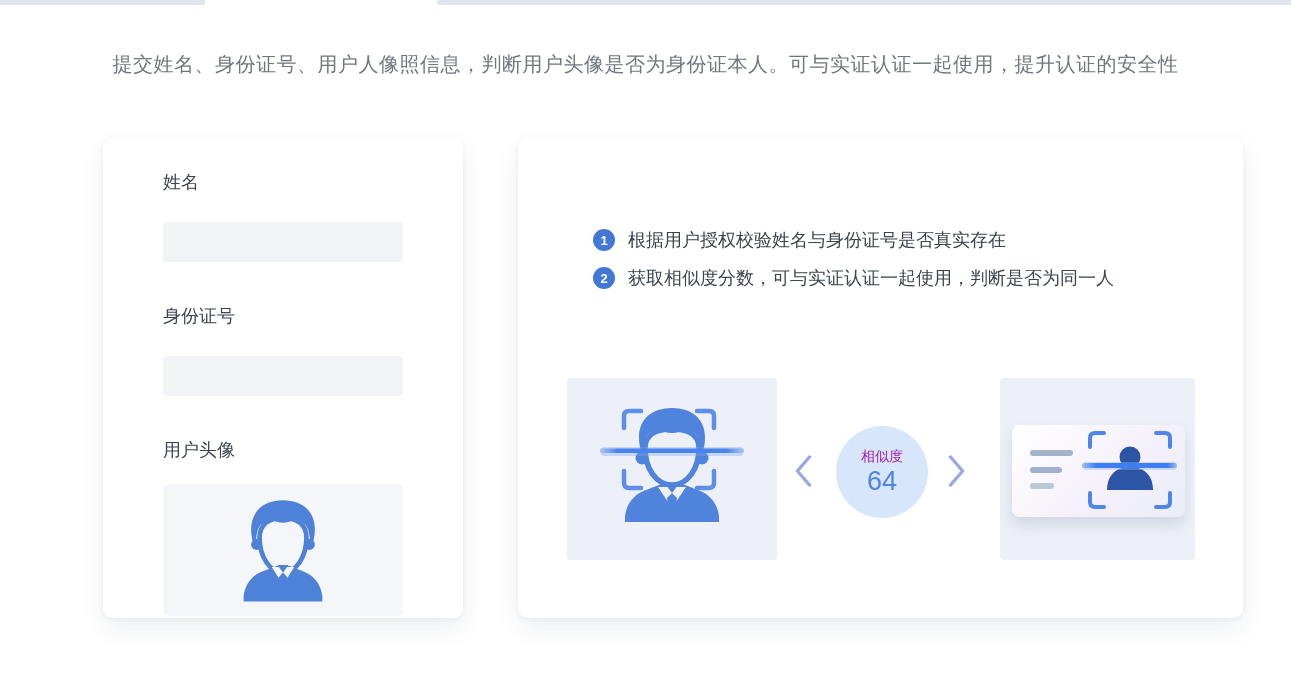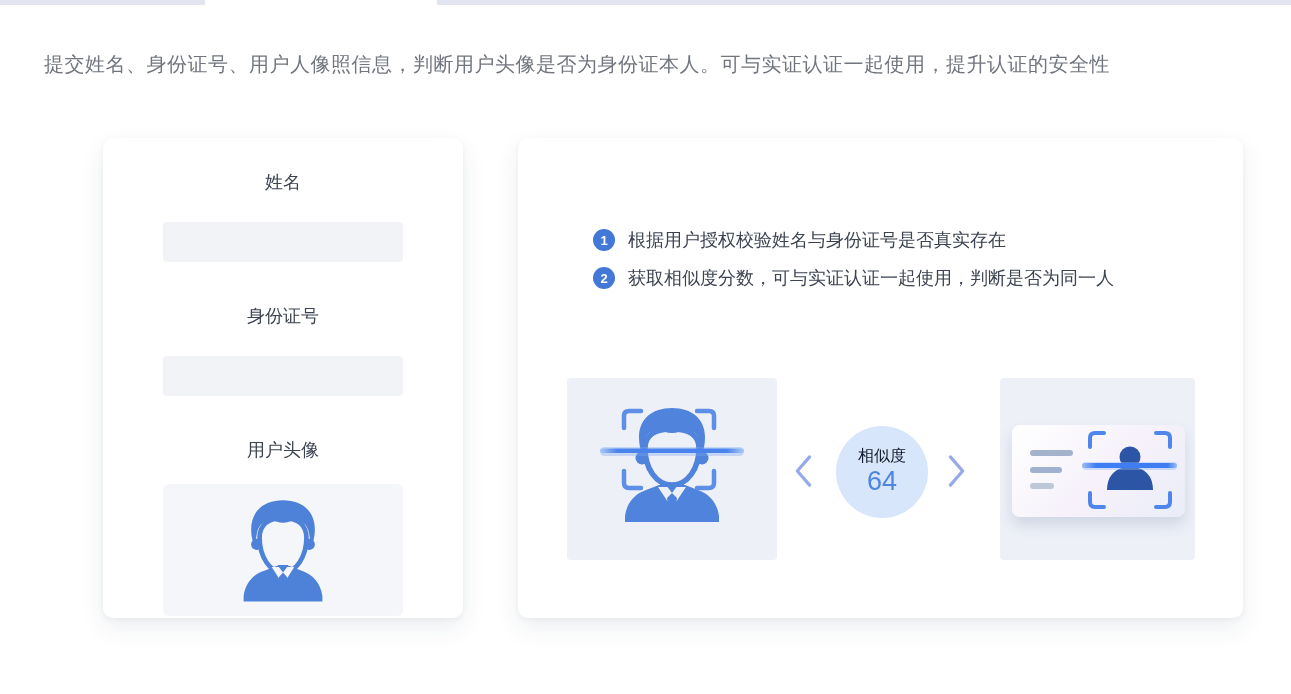--- a/index.html
+++ b/index.html
@@ -14,34 +14,34 @@
   
   .tab-strip { position:absolute; top:0; left:0; width:100%; height:5px; display:flex; }
   .tab-strip .seg { height:5px; }
   .seg-left   { width:205px; background:#e2e4ef; }
   .seg-active { width:232px; background:#ffffff; }
   .seg-right  { flex:1; background:#e2e4ef; }
 
   
   .desc {
     position:absolute; top:50px; left:0; width:100%;
-    text-align:left; font-size:20px; line-height:28px;
-    color:#70757e; letter-spacing:0.5px;padding-left:44px;
+    text-align:center; font-size:20px; line-height:28px;
+    color:#70757e; letter-spacing:0.5px;
   }
 
   
   .card {
     position:absolute; top:138px; background:#ffffff; border-radius:10px;
     box-shadow:0 2px 6px rgba(31,45,80,0.05), 0 10px 26px rgba(31,45,80,0.08);
   }
   .card-form { left:103px; width:360px; height:480px; padding:34px 60px 0 60px; }
   .card-info { left:518px; width:725px; height:480px; }
 
   
-  .field-label { display:block; font-size:18px; line-height:20px; color:#3c4350;text-align:center; }
+  .field-label { display:block; font-size:18px; line-height:20px; color:#3c4350; }
   .field-label.not-first { margin-top:44px; }
   .text-input {
     display:block; width:240px; height:40px; margin-top:30px;
     background:#f2f3f7; border:none; border-radius:4px; outline:none;
     padding:0 12px; font-size:15px; color:#333a45;
   }
   .avatar-box {
     width:240px; height:132px; margin-top:24px;
     background:#f5f6fa; border-radius:6px;
     display:flex; align-items:center; justify-content:center;
@@ -81,21 +81,21 @@
   .id-line1 { top:25px; width:43px; background:#a4b3cc; }
   .id-line2 { top:42px; width:32px; background:#9fb0d0; }
   .id-line3 { top:58px; width:24px; background:#bcc7d7; }
   .id-overlay { position:absolute; left:0; top:0; width:195px; height:182px; }
 
   .sim-circle {
     position:absolute; left:318px; top:288px; width:92px; height:92px;
     border-radius:50%; background:#d7e6fb;
     display:flex; flex-direction:column; align-items:center; justify-content:center;
   }
-  .sim-label { font-size:16px; line-height:16px; color:#0f172a; }
+  .sim-label { font-size:14px; line-height:16px; color:#a21caf; }
   .sim-score { font-size:27px; line-height:30px; color:#4f85e0; margin-top:2px; }
 
   .chev { position:absolute; top:317px; width:18px; height:32px; }
   .chev-left { left:276px; }
   .chev-right { left:430px; transform:scaleX(-1); }
 </style>
 </head>
 <body>
 
 <div>

